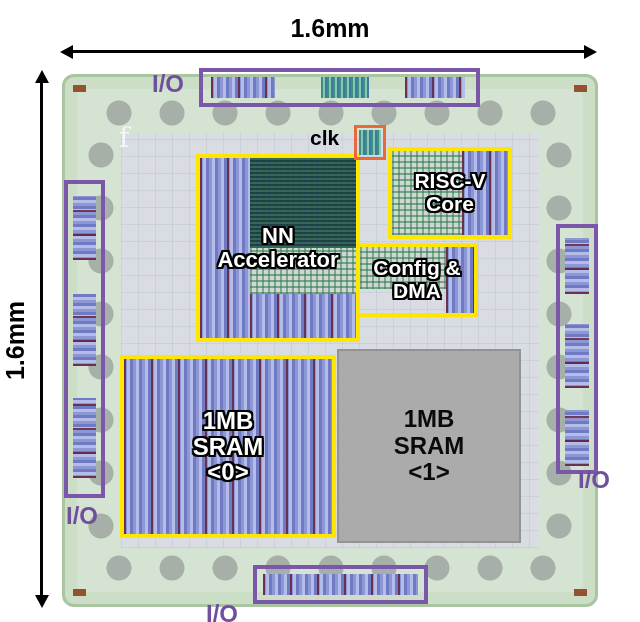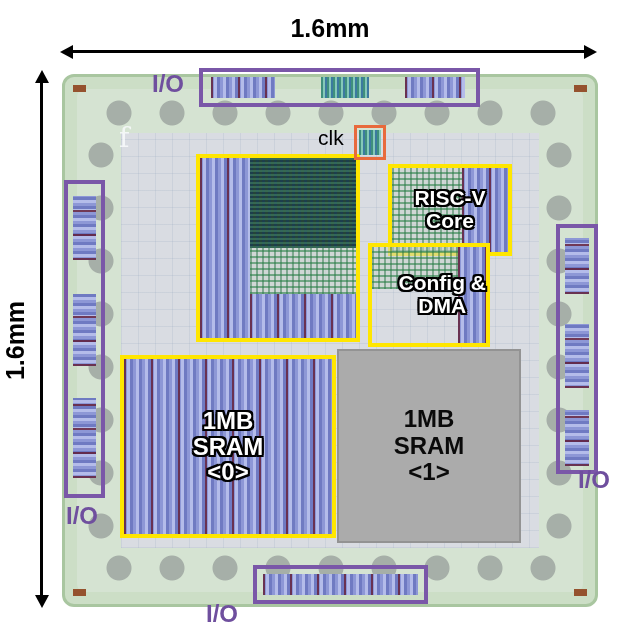--- a/index.html
+++ b/index.html
@@ -77,21 +77,21 @@
   .io-label { position: absolute; font-weight: bold; font-size: 24px; color: #6f4f9e; z-index: 6; }
 
   .block { position: absolute; border: 4px solid #ffe600; z-index: 4;
            display: flex; align-items: center; justify-content: center; }
   .ml { white-space: pre-line; text-align: center; position: relative; z-index: 2; }
   .outline-label { color: #fff; font-weight: bold; line-height: 1.08;
     text-shadow: -2px -2px 0 #000, 0 -2px 0 #000, 2px -2px 0 #000,
                  -2px 0 0 #000, 2px 0 0 #000,
                  -2px 2px 0 #000, 0 2px 0 #000, 2px 2px 0 #000; }
 
-  .clk-label { position: absolute; left: 318px; top: 118px; font-weight: normal; font-size: 21px; color: #000; z-index: 6; }
+  .clk-label { position: absolute; left: 310px; top: 118px; font-weight: bold; font-size: 21px; color: #000; z-index: 6; }
   .clk-box { position: absolute; left: 354px; top: 117px; width: 32px; height: 35px;
              border: 3px solid #e86a3c; z-index: 5; }
 
   .sram1 { position: absolute; left: 337px; top: 341px; width: 184px; height: 194px;
            background: #ababab; border: 2px solid #939393; z-index: 3;
            display: flex; align-items: center; justify-content: center; }
   .sram1 .ml { color: #0a0a0a; font-weight: bold; font-size: 24px; line-height: 1.12; }
 </style>
 </head>
 <body>
@@ -155,30 +155,32 @@
   <div class="clk-label">clk</div>
   <div class="clk-box">
     <div class="deco teal-stripes" style="left:2px;top:2px;right:2px;bottom:2px;"></div>
   </div>
 
   <div class="block" style="left:196px;top:146px;width:164px;height:188px;">
     <div class="deco stripes-v" style="left:0;top:0;width:50px;height:100%;"></div>
     <div class="deco dark-dense" style="left:50px;top:0;right:0;height:90px;"></div>
     <div class="deco green-speckle" style="left:50px;top:90px;right:0;height:46px;"></div>
     <div class="deco stripes-v" style="left:50px;bottom:0;right:0;height:44px;"></div>
+    <div class="ml outline-label" style="font-size:22px;">NN
+Accelerator</div>
   </div>
 
-  <div class="block" style="left:388px;top:156px;width:124px;height:92px;">
+  <div class="block" style="left:388px;top:139px;width:124px;height:92px;">
     <div class="deco green-speckle" style="left:0;top:0;width:70px;height:100%;"></div>
     <div class="deco stripes-v" style="right:0;top:0;width:46px;height:100%;"></div>
     <div class="ml outline-label" style="font-size:21px;">RISC-V
 Core</div>
   </div>
 
-  <div class="block" style="left:368px;top:235px;width:122px;height:104px;justify-content:flex-end;">
+  <div class="block" style="left:356px;top:235px;width:122px;height:74px;">
     <div class="deco green-speckle" style="left:0;top:0;right:28px;height:42px;"></div>
     <div class="deco stripes-v" style="right:0;top:0;width:28px;height:100%;"></div>
     <div class="ml outline-label" style="font-size:21px;">Config &amp;
 DMA</div>
   </div>
 
   <div class="block" style="left:120px;top:347px;width:216px;height:183px;">
     <div class="deco stripes-v" style="left:0;top:0;width:100%;height:100%;"></div>
     <div class="ml outline-label" style="font-size:24px;">1MB
 SRAM

